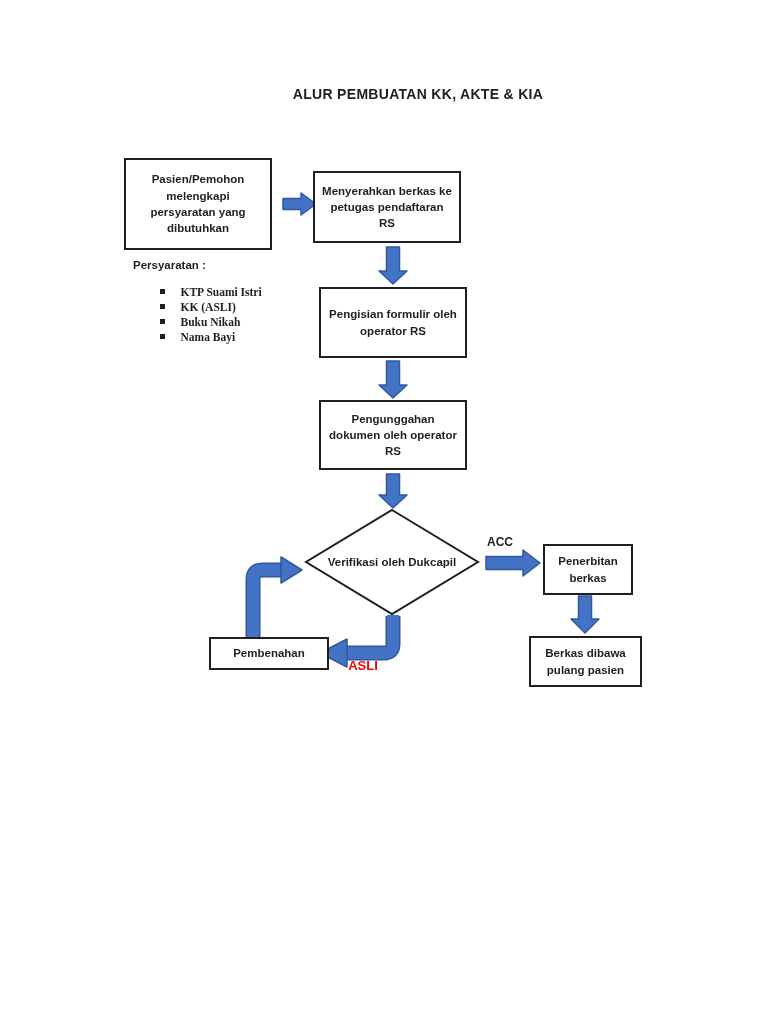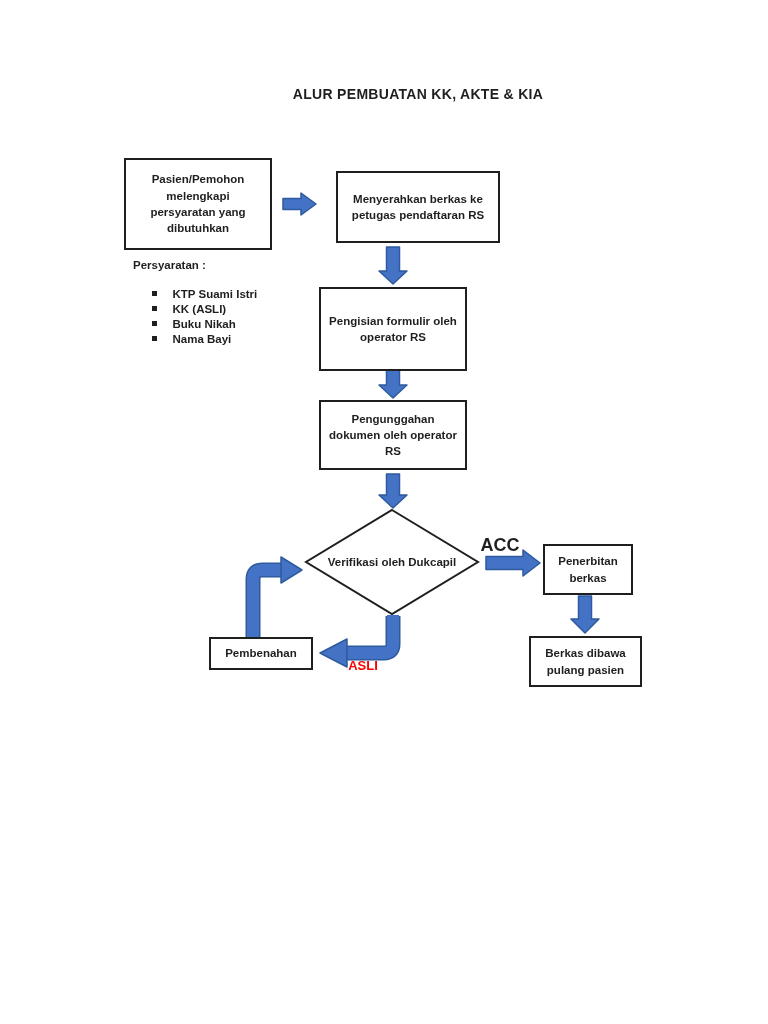--- a/index.html
+++ b/index.html
@@ -64,43 +64,44 @@
   .edge-label {
     position: absolute;
     z-index: 3;
     text-align: center;
     font-weight: bold;
   }
   .edge-label.acc {
     left: 472px;
     top: 535px;
     width: 56px;
-    font-size: 18px;
+    font-size: 12px;
     color: var(--text, #1f1f1f);
   }
   .edge-label.tolak {
     left: 333px;
     top: 658px;
     width: 60px;
     font-size: 13px;
     color: var(--reject-text, #ff0000);
   }
   .req {
     position: absolute;
     left: 133px;
     top: 259px;
     z-index: 2;
     font-size: 11.5px;
     font-weight: bold;
   }
-  .req-heading { margin-bottom: 15px; }
+  .req-heading { margin-bottom: 5px; }
   .req ul {
     list-style: none;
-    margin: 5px;
+    margin: 13px;
     padding: 0;
+    font-family: Liberation Serif, serif;
   }
   .req li {
     display: flex;
     align-items: center;
     height: 15px;
     padding-left: 14px;
   }
   .bullet-sq {
     display: inline-block;
     width: 4.5px;
@@ -127,27 +128,27 @@
     stroke-width: 12;
     stroke-linecap: butt;
   }
   .shape-diamond {
     fill: #ffffff;
     stroke: var(--shape-stroke, #1f1f1f);
     stroke-width: 2;
   }
   
   #node-pasien       { left: 124px; top: 158px; width: 148px; height: 92px; }
-  #node-menyerahkan  { left: 336px; top: 171px; width: 164px; height: 72px; }
-  #node-pengisian    { left: 319px; top: 287px; width: 148px; height: 84px; }
+  #node-menyerahkan  { left: 313px; top: 171px; width: 148px; height: 72px; }
+  #node-pengisian    { left: 319px; top: 287px; width: 148px; height: 71px; }
   #node-pengunggahan { left: 319px; top: 400px; width: 148px; height: 70px; }
   #node-verifikasi   { left: 322px; top: 544px; width: 140px; height: 36px; }
   #node-penerbitan   { left: 543px; top: 544px; width: 90px;  height: 51px; }
   #node-berkas       { left: 529px; top: 636px; width: 113px; height: 51px; }
-  #node-pembenahan   { left: 209px; top: 637px; width: 104px; height: 33px; }
+  #node-pembenahan   { left: 209px; top: 637px; width: 120px; height: 33px; }
 </style>
 </head>
 <body>
 
 <div class="page">
 
   <div class="title">ALUR PEMBUATAN KK, AKTE &amp; KIA</div>
 
   <svg class="flow-svg" width="768" height="1024" viewBox="0 0 768 1024">
 

